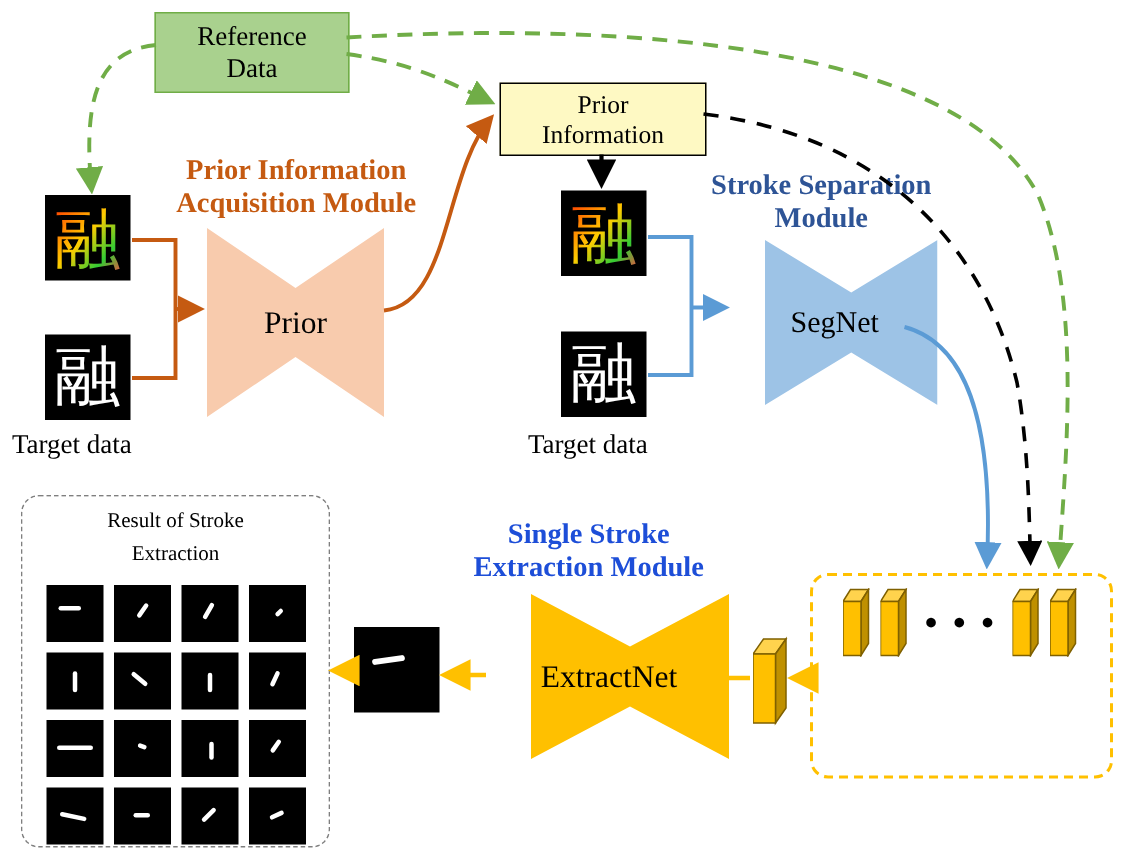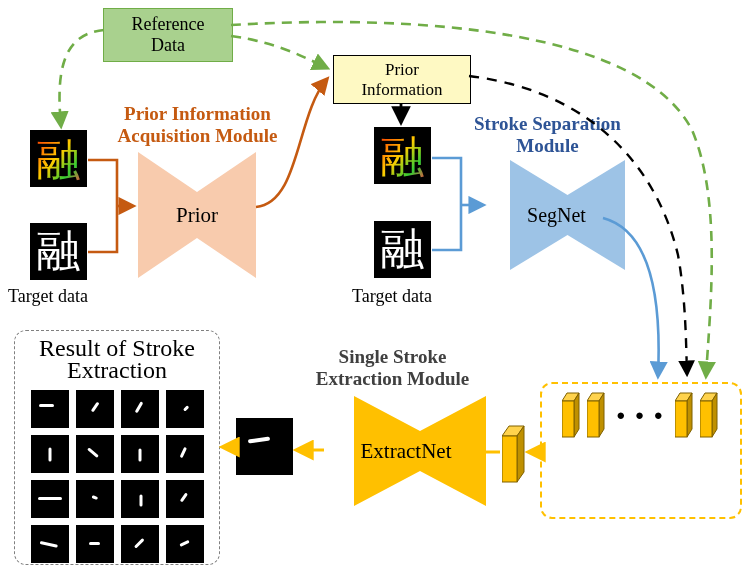--- a/index.html
+++ b/index.html
@@ -79,21 +79,21 @@
   <div class="abs ml title" style="left:455px;top:113px;width:185px;color:#2e5496;">Stroke Separation
 Module</div>
 
   <div class="abs" style="left:488px;top:160px;width:115px;height:110px;padding-left:22px;">
     <svg width="115" height="110" viewBox="0 0 115 110">
       <polygon points="0,0 57.5,35 115,0 115,110 57.5,75 0,110" fill="#9dc3e6"></polygon>
     </svg>
     <div class="netlabel" style="font-size:20px;">SegNet</div>
   </div>
 
-  <div class="abs ml title" style="left:300px;top:346px;width:185px;color:#404040;">Single Stroke
+  <div class="abs ml title" style="left:300px;top:346px;width:185px;color:#1d4ed8;">Single Stroke
 Extraction Module</div>
 
   <div class="abs" style="left:326px;top:396px;width:132px;height:110px;padding-left:28px;">
     <svg width="132" height="110" viewBox="0 0 132 110">
       <polygon points="0,0 66,35 132,0 132,110 66,75 0,110" fill="#ffc000"></polygon>
     </svg>
     <div class="netlabel">ExtractNet</div>
   </div>
 
   <div class="abs" style="left:502px;top:424px;">
@@ -128,21 +128,21 @@
       </svg>
       <svg width="20" height="46" viewBox="0 0 20 46">
         <polygon points="0,9 5,1 17,1 12,9" fill="#ffd34d" stroke="#7f6000" stroke-width="1"></polygon>
         <polygon points="12,9 17,1 17,37 12,45" fill="#bf9000" stroke="#7f6000" stroke-width="1"></polygon>
         <rect x="0" y="9" width="12" height="36" fill="#ffc000" stroke="#7f6000" stroke-width="1"></rect>
       </svg>
     </div>
   </div>
 
   <div class="abs dashedbox" id="result-box" style="left:14px;top:330px;width:204px;height:233px;">
-    <div class="ml" style="margin-top:6px;font-size:24px;line-height:22px;">Result of Stroke
+    <div class="ml" style="margin-top:6px;font-size:14px;line-height:22px;">Result of Stroke
 Extraction</div>
     <div id="stroke-grid" style="margin:9px auto 0 auto;width:173px;">
         <div class="tile">
           <span style="left: 8px; top: 14px; width: 15px; transform: rotate(0deg);"></span>
         </div>
         <div class="tile">
           <span style="left: 16px; top: 20px; width: 11px; transform: rotate(-55deg);"></span>
         </div>
         <div class="tile">
           <span style="left: 15px; top: 21px; width: 12px; transform: rotate(-60deg);"></span>

